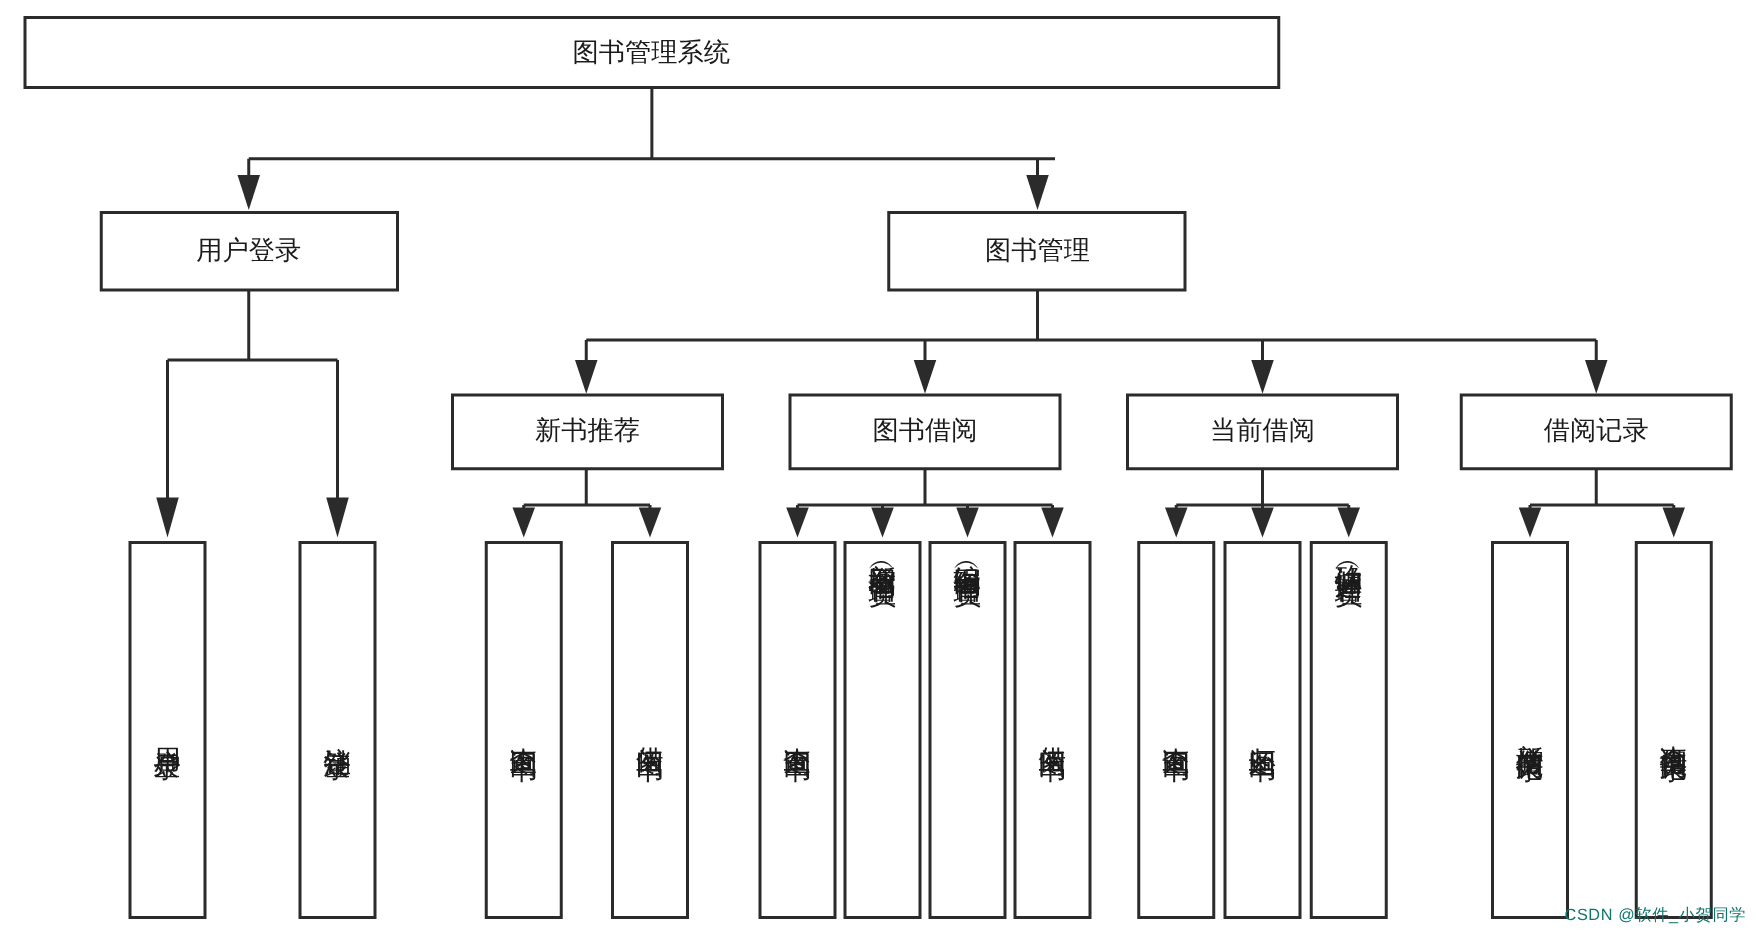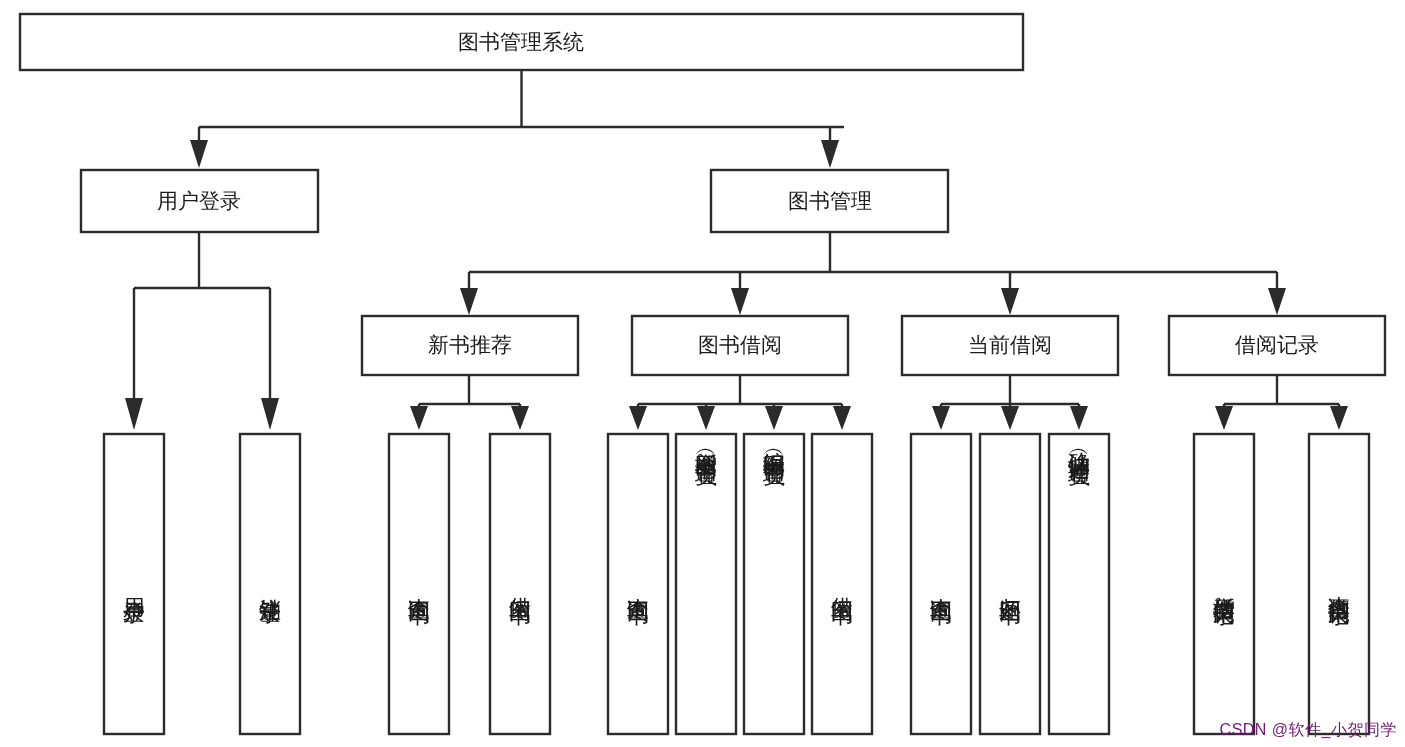--- a/index.html
+++ b/index.html
@@ -61,22 +61,22 @@
     line-height: 1.08;
     letter-spacing: 2px;
     color: #1b1b1b;
     white-space: nowrap;
   }
   .watermark {
     position: absolute;
     right: 8px;
     bottom: 6px;
     font-family: "Liberation Sans", "DejaVu Sans", sans-serif;
-    font-size: 16px;
-    color: #701a75;
+    font-size: 13px;
+    color: #0f766e;
     white-space: nowrap;
     letter-spacing: 0.5px;
   }
 </style>
 </head>
 <body>
 
 <div id="diagram-root">
 
   <svg id="flow-svg" viewBox="0 0 1405 747">

